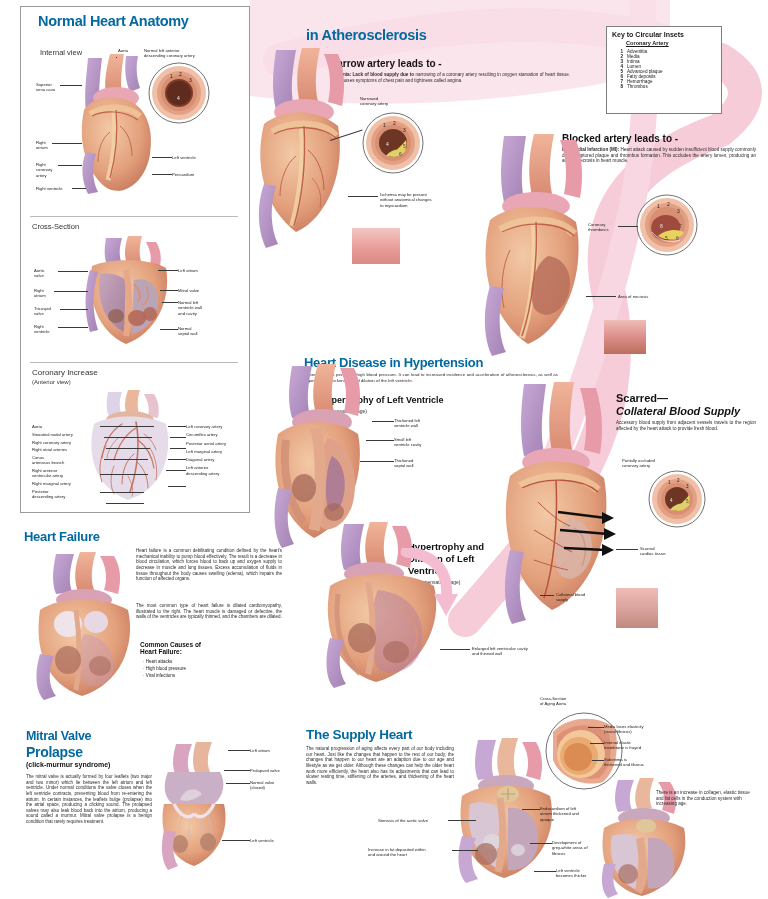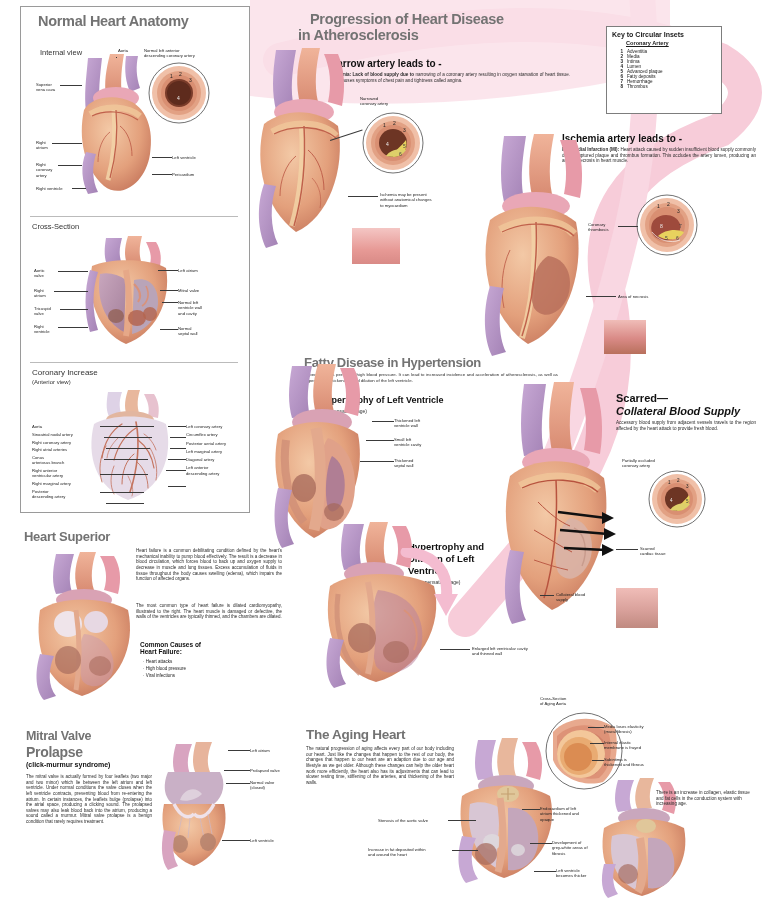--- a/index.html
+++ b/index.html
@@ -3,21 +3,21 @@
 <meta charset="utf-8">
 <style>
   html,body{margin:0;padding:0;background:#ffffff;}
   body{
     width:768px;height:899px;position:relative;overflow:hidden;
     font-family:"Liberation Sans", sans-serif;color:#1a1a1a;
   }
   .poster{position:absolute;inset:0;background:#fff;}
 
   
-  .h1{font-weight:bold;letter-spacing:-0.3px;line-height:1.05;color:#737373;}
+  .h1{font-weight:bold;letter-spacing:-0.3px;line-height:1.05;color:#0369a1;}
   .h2{font-weight:bold;line-height:1.1;color:#111;}
   .body-txt{line-height:1.25;color:#2a2a2a;text-align:justify;}
   .lbl{font-size:4.2px;line-height:1.25;color:#222;}
   .sub{font-style:italic;}
 
   
   .frame{
     position:absolute;border:1px solid #9a9a9a;background:#fff;
   }
 
@@ -309,22 +309,21 @@
     <div class="krow" style="font-size:4.6px;margin-left:4px;">
       <span class="kn">7</span>
       <span>Hemorrhage</span>
     </div>
     <div class="krow" style="font-size:4.6px;margin-left:4px;">
       <span class="kn">8</span>
       <span>Thrombus</span>
     </div>
   </div>
 
-  <div class="h1" style="position:absolute;left:310px;top:12px;font-size:14.5px;">Progression of Heart Disease</div>
-  <div class="h1" style="position:absolute;left:298px;top:28px;font-size:14.5px;">in Atherosclerosis</div>
+  <div class="h1" style="position:absolute;left:306px;top:28px;font-size:14.5px;">in Atherosclerosis</div>
 
   <div class="h2" style="position:absolute;left:330px;top:58px;font-size:10px;">Narrow artery leads to -</div>
   <div class="body-txt" style="position:absolute;left:330px;top:72px;width:240px;font-size:4.6px;">
     <b>Ischemia: Lack of blood supply due to</b><span> narrowing of a coronary artery resulting in oxygen starvation of heart tissue. This causes symptoms of chest pain and tightness called angina.</span>
   </div>
 
   <div class="art" style="left:246px;top:46px;width:110px;height:210px;">
     <svg viewBox="0 0 110 210" width="110" height="210">
       <path d="M30 4 C26 30 26 48 30 64 L48 62 C44 44 46 26 50 4 Z" fill="url(#gVes)"></path>
       <path d="M56 2 C50 24 50 40 54 58 L72 56 C68 38 70 20 74 2 Z" fill="url(#gAo)"></path>
@@ -367,21 +366,21 @@
   </div>
   <div class="ln" style="left:330px;top:140px;width:34px;transform:rotate(-18deg);transform-origin:left center;"></div>
 
   <div class="lbl" style="position:absolute;left:380px;top:192px;white-space:pre-line;">Ischemia may be present
 without anatomical changes
 to myocardium</div>
   <div class="ln" style="left:348px;top:196px;width:30px;"></div>
 
   <div style="position:absolute;left:352px;top:228px;width:48px;height:36px;background:linear-gradient(180deg,#f4c6c4,#e79a96 60%,#d98a86);"></div>
 
-  <div class="h2" style="position:absolute;left:562px;top:133px;font-size:10px;">Ischemia artery leads to -</div>
+  <div class="h2" style="position:absolute;left:562px;top:133px;font-size:10px;">Blocked artery leads to -</div>
   <div class="body-txt" style="position:absolute;left:562px;top:147px;width:194px;font-size:4.6px;">
     <b>Myocardial Infarction (MI):</b><span> Heart attack caused by sudden insufficient blood supply commonly due to ruptured plaque and thrombus formation. This occludes the artery lumen, producing an area of necrosis in heart muscle.</span>
   </div>
 
   <div class="art" style="left:470px;top:132px;width:130px;height:230px;">
     <svg viewBox="0 0 130 230" width="130" height="230">
       <path d="M34 4 C30 32 30 52 34 70 L54 68 C50 48 52 30 56 4 Z" fill="url(#gVes)"></path>
       <path d="M64 2 C58 26 58 44 62 64 L82 62 C78 42 80 22 84 2 Z" fill="url(#gAo)"></path>
       <path d="M90 8 C96 24 98 42 94 62 L110 66 C114 44 112 24 106 8 Z" fill="#e79aa8"></path>
       <ellipse cx="66" cy="74" rx="34" ry="14" fill="#e9a7b6"></ellipse>
@@ -423,21 +422,21 @@
 
   <div class="lbl" style="position:absolute;left:588px;top:222px;white-space:pre-line;">Coronary
 thrombosis</div>
   <div class="ln" style="left:618px;top:226px;width:20px;"></div>
 
   <div class="lbl" style="position:absolute;left:618px;top:294px;">Area of necrosis</div>
   <div class="ln" style="left:586px;top:296px;width:30px;"></div>
 
   <div style="position:absolute;left:604px;top:320px;width:42px;height:34px;background:linear-gradient(180deg,#f0bdb8,#d98a86 55%,#b8705c);"></div>
 
-  <div class="h1" style="position:absolute;left:304px;top:356px;font-size:13px;">Fatty Disease in Hypertension</div>
+  <div class="h1" style="position:absolute;left:304px;top:356px;font-size:13px;">Heart Disease in Hypertension</div>
   <div class="body-txt" style="position:absolute;left:304px;top:372px;width:254px;font-size:4.4px;">Hypertension is persistent high blood pressure. It can lead to increased incidence and acceleration of atherosclerosis, as well as hypertrophy (thickening) and dilation of the left ventricle.</div>
 
   <div class="h2" style="position:absolute;left:320px;top:396px;font-size:9px;">Hypertrophy of Left Ventricle</div>
   <div style="position:absolute;left:320px;top:408px;font-size:5px;color:#333;">(compensated stage)</div>
 
   <div class="art" style="left:264px;top:362px;width:120px;height:190px;">
     <svg viewBox="0 0 120 190" width="120" height="190">
       <path d="M28 4 C24 26 24 42 28 56 L46 54 C42 38 44 22 48 4 Z" fill="url(#gVes)"></path>
       <path d="M54 2 C48 22 48 36 52 52 L70 50 C66 34 68 18 72 2 Z" fill="url(#gAo)"></path>
       <path d="M76 6 C82 20 84 34 80 50 L94 54 C98 34 96 18 90 6 Z" fill="#e79aa8"></path>
@@ -565,21 +564,21 @@
   <div class="lbl" style="position:absolute;left:640px;top:546px;white-space:pre-line;">Scarred
 cardiac tissue</div>
   <div class="ln" style="left:616px;top:549px;width:22px;"></div>
 
   <div class="lbl" style="position:absolute;left:556px;top:592px;white-space:pre-line;">Collateral blood
 supply</div>
   <div class="ln" style="left:540px;top:595px;width:14px;"></div>
 
   <div style="position:absolute;left:616px;top:588px;width:42px;height:40px;background:linear-gradient(180deg,#f0bdb8,#d9a19b 55%,#c08a80);"></div>
 
-  <div class="h1" style="position:absolute;left:24px;top:530px;font-size:13px;">Heart Superior</div>
+  <div class="h1" style="position:absolute;left:24px;top:530px;font-size:13px;">Heart Failure</div>
 
   <div class="body-txt" style="position:absolute;left:136px;top:548px;width:146px;font-size:4.5px;">Heart failure is a common debilitating condition defined by the heart's mechanical inability to pump blood effectively. The result is a decrease in blood circulation, which forces blood to back up and oxygen supply to decrease in muscle and lung tissues. Excess accumulation of fluids in tissue throughout the body causes swelling (edema), which impairs the function of affected organs.</div>
   <div class="body-txt" style="position:absolute;left:136px;top:603px;width:146px;font-size:4.5px;">The most common type of heart failure is dilated cardiomyopathy, illustrated to the right. The heart muscle is damaged or defective, the walls of the ventricles are typically thinned, and the chambers are dilated.</div>
 
   <div class="h2" style="position:absolute;left:140px;top:641px;font-size:6.5px;white-space:pre-line;">Common Causes of
 Heart Failure:</div>
   <ul class="bullets" style="position:absolute;left:138px;top:659px;font-size:4.5px;line-height:1.5;">
     <li>Heart attacks</li>
     <li>High blood pressure</li>
     <li>Viral infections</li>
@@ -642,21 +641,21 @@
   <div class="lbl" style="position:absolute;left:250px;top:768px;">Prolapsed valve</div>
   <div class="ln" style="left:224px;top:770px;width:26px;"></div>
 
   <div class="lbl" style="position:absolute;left:250px;top:780px;white-space:pre-line;">Normal valve
 (closed)</div>
   <div class="ln" style="left:226px;top:783px;width:24px;"></div>
 
   <div class="lbl" style="position:absolute;left:250px;top:838px;">Left ventricle</div>
   <div class="ln" style="left:222px;top:840px;width:28px;"></div>
 
-  <div class="h1" style="position:absolute;left:306px;top:728px;font-size:13.5px;">The Aging Heart</div>
+  <div class="h1" style="position:absolute;left:306px;top:728px;font-size:13.5px;">The Supply Heart</div>
   <div class="body-txt" style="position:absolute;left:306px;top:746px;width:148px;font-size:4.5px;">The natural progression of aging affects every part of our body including our heart. Just like the changes that happen to the rest of our body, the changes that happen to our heart are an adaption due to our age and lifestyle as we get older. Although these changes can help the older heart work more efficiently, the heart also has its adjustments that can lead to slower resting time, stiffening of the arteries, and thickening of the heart walls.</div>
 
   <div class="art" style="left:452px;top:738px;width:120px;height:145px;">
     <svg viewBox="0 0 120 145" width="120" height="145">
       <path d="M26 2 C22 20 22 32 26 42 L42 40 C38 28 40 16 44 2 Z" fill="#c7a8d4"></path>
       <path d="M50 0 C44 16 44 28 48 40 L64 38 C60 26 62 12 66 0 Z" fill="#e8b79c"></path>
       <path d="M70 4 C76 14 78 26 74 38 L88 42 C92 26 90 14 84 4 Z" fill="#e79aa8"></path>
       <ellipse cx="54" cy="48" rx="28" ry="11" fill="#c9a7bd"></ellipse>
       <path d="M10 58 C4 96 16 128 52 140 C90 128 106 92 98 58
                C74 44 30 44 10 58 Z" fill="url(#gMus)"></path>

